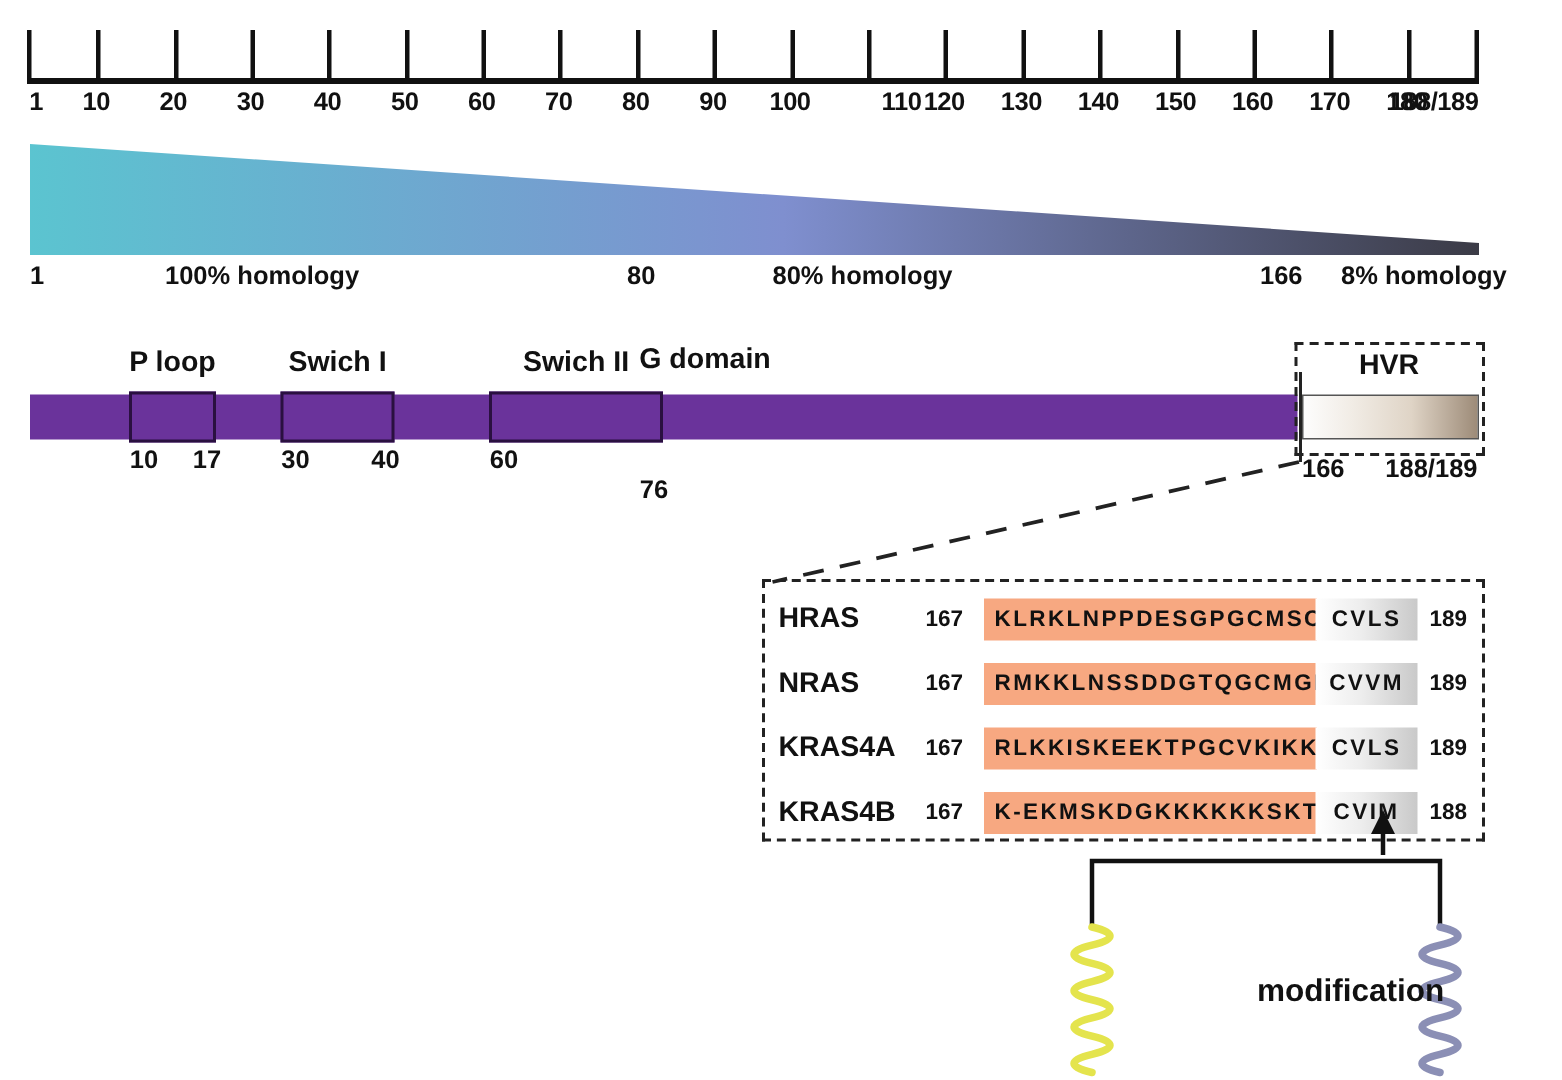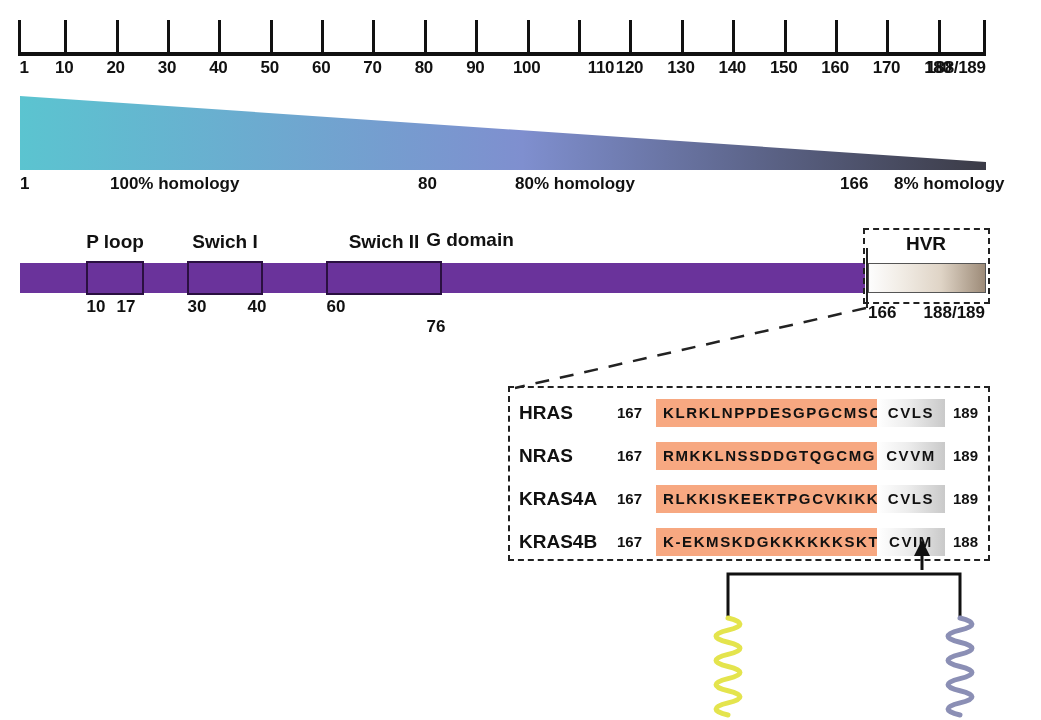--- a/index.html
+++ b/index.html
@@ -227,21 +227,21 @@
       <div class="abs homology-label" style="left: 840px;">166</div>
       <div class="abs homology-label" style="left: 894px;">8% homology</div>
     </div>
 
   <div class="abs" id="protein-bar" style="background: rgb(106, 51, 155);"></div>
   <div class="abs domain-name" id="g-domain-name" style="left:470px; top:229px;">G domain</div>
   <div id="domain-boxes">
       <div class="abs domain-box" style="left: 86px; width: 58px; background: rgb(106, 51, 155);"></div>
       <div class="abs domain-name" style="left: 115px; top: 231px;">P loop</div>
       <div class="abs domain-coord" style="left: 96px;">10</div>
-      <div class="abs domain-coord" style="left: 126px; text-align: center;">17</div>
+      <div class="abs domain-coord" style="left: 138px; text-align: center;">17</div>
       <div class="abs domain-box" style="left: 187px; width: 76px; background: rgb(106, 51, 155);"></div>
       <div class="abs domain-name" style="left: 225px; top: 231px;">Swich I</div>
       <div class="abs domain-coord" style="left: 197px;">30</div>
       <div class="abs domain-coord" style="left: 257px;">40</div>
       <div class="abs domain-box" style="left: 326px; width: 116px; background: rgb(106, 51, 155);"></div>
       <div class="abs domain-name" style="left: 384px; top: 231px;">Swich II</div>
       <div class="abs domain-coord" style="left: 336px;">60</div>
       <div class="abs domain-coord" style="left: 436px; margin-top: 20px;">76</div>
     </div>
 
@@ -291,15 +291,16 @@
     <path d="M 322 32 L 504 32" fill="none" stroke="#111111" stroke-width="0"></path>
     <path d="M 504 32 L 504 76" fill="none" stroke="#111111" stroke-width="0"></path>
     <path d="M 322 32 L 333 32" fill="none" stroke="#111111" stroke-width="0"></path>
     <path d="M 322 34 L 360 34 L 360 78" fill="none" stroke="#111111" stroke-width="3"></path>
 
     <path id="chain-left" fill="none" stroke-width="5" stroke-linecap="round" d="M 128 78 C 144 81.6375, 144 86.4875, 128 90.125 C 112 93.7625, 112 98.6125, 128 102.25 C 144 105.8875, 144 110.7375, 128 114.375 C 112 118.0125, 112 122.8625, 128 126.5 C 144 130.1375, 144 134.9875, 128 138.625 C 112 142.2625, 112 147.1125, 128 150.75 C 144 154.3875, 144 159.2375, 128 162.875 C 112 166.5125, 112 171.3625, 128 175" stroke="#e4e44d"></path>
 
     <path id="chain-right" fill="none" stroke-width="5" stroke-linecap="round" d="M 360 78 C 376 81.6375, 376 86.4875, 360 90.125 C 344 93.7625, 344 98.6125, 360 102.25 C 376 105.8875, 376 110.7375, 360 114.375 C 344 118.0125, 344 122.8625, 360 126.5 C 376 130.1375, 376 134.9875, 360 138.625 C 344 142.2625, 344 147.1125, 360 150.75 C 376 154.3875, 376 159.2375, 360 162.875 C 344 166.5125, 344 171.3625, 360 175" stroke="#8b8fb5"></path>
   </svg>
   <div class="abs" id="farnesyl-label">
+    <div>modification</div>
   </div>
 
 </div>
 
 </body></html>

